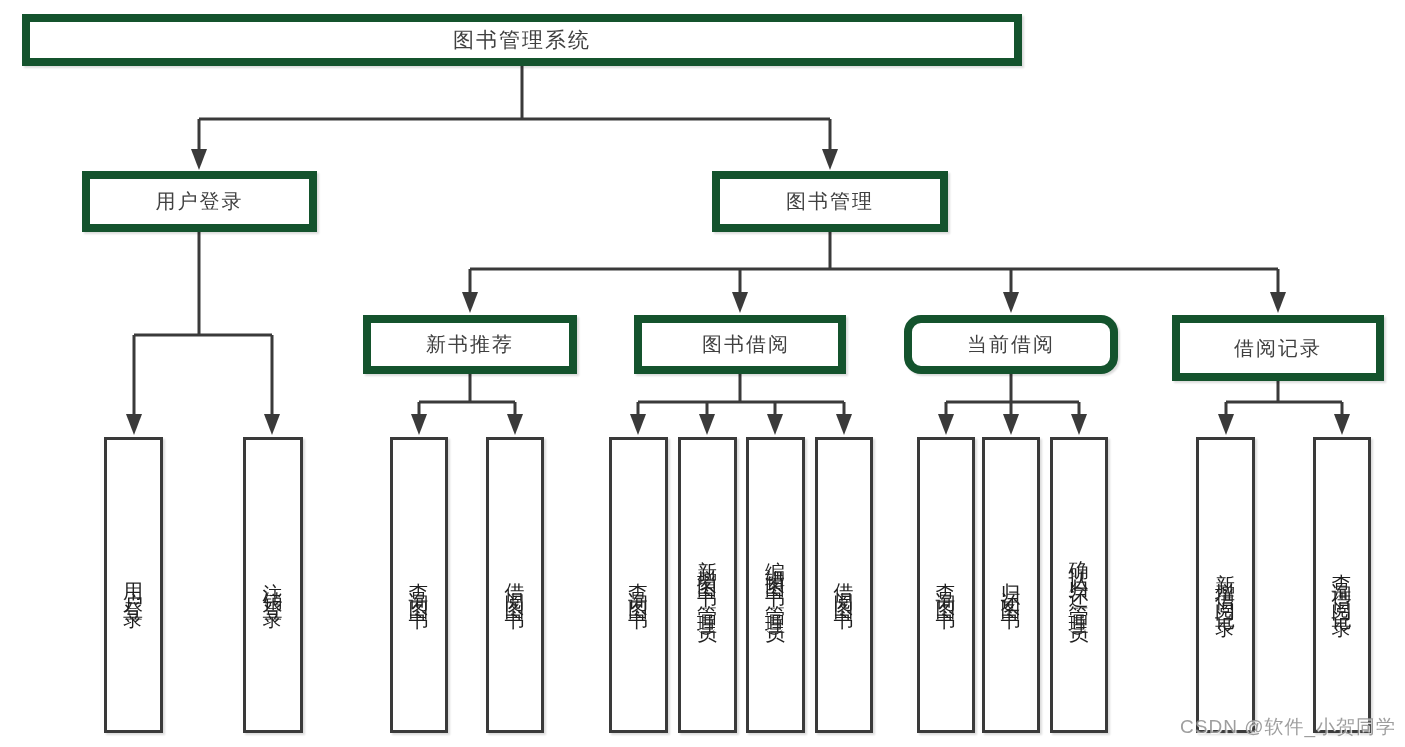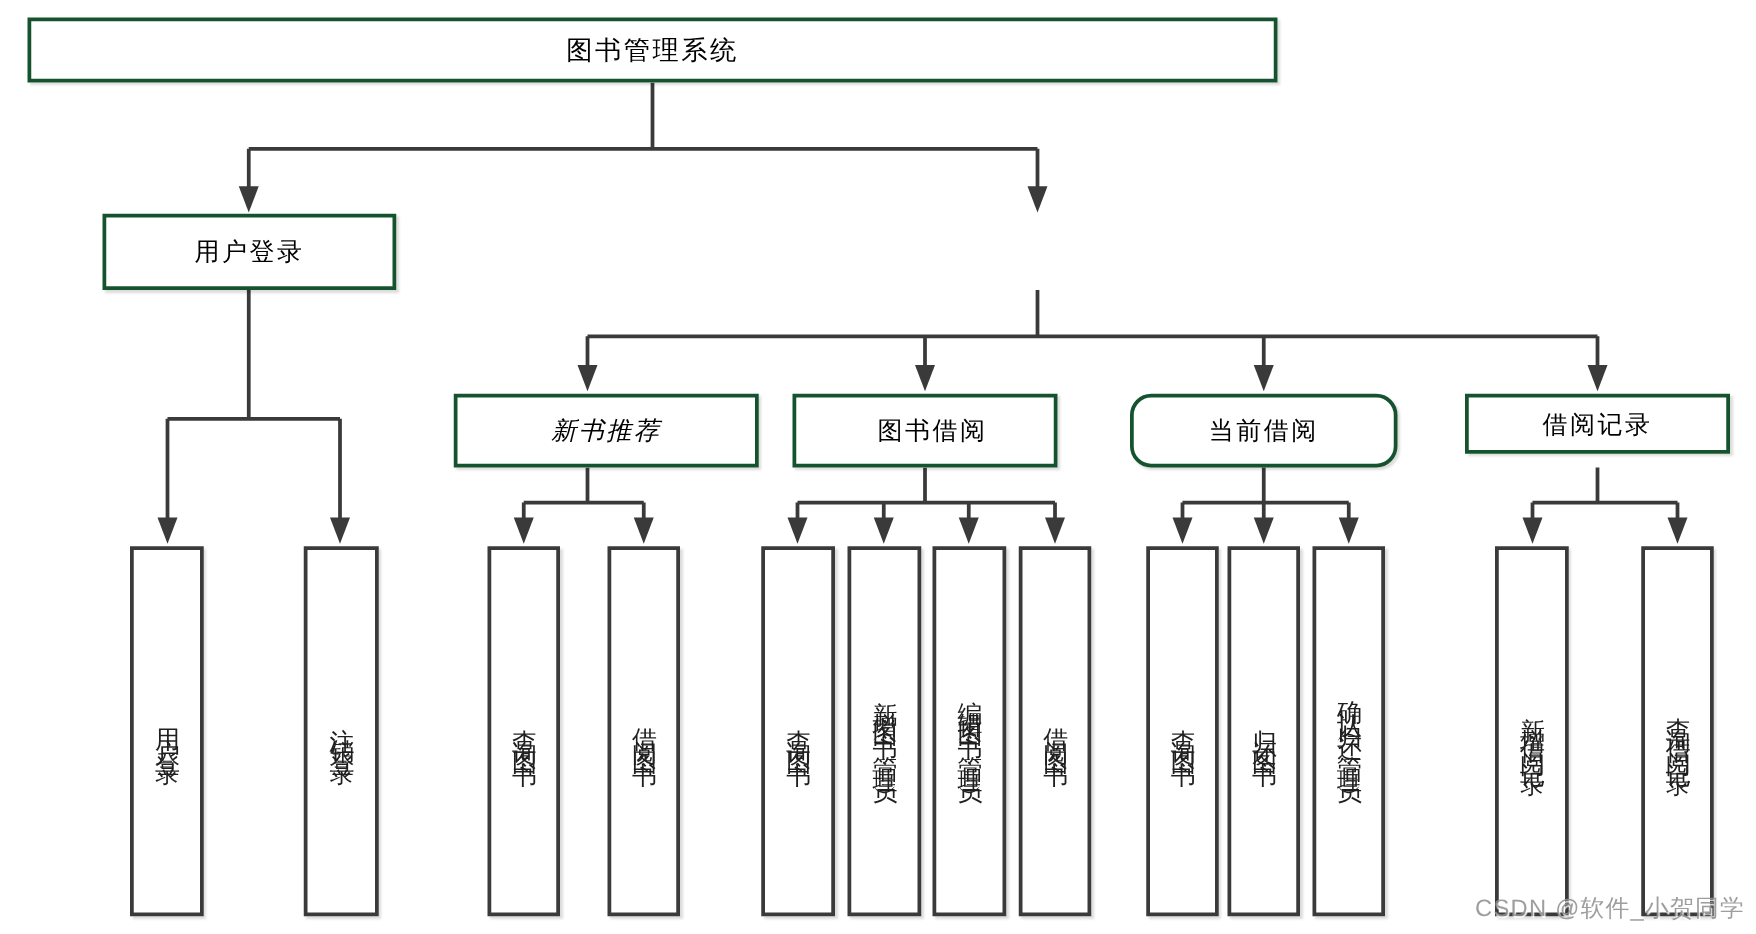--- a/index.html
+++ b/index.html
@@ -18,27 +18,27 @@
   .connectors {
     position: absolute;
     left: 0;
     top: 0;
     z-index: 1;
   }
   .node {
     position: absolute;
     box-sizing: border-box;
     background: #ffffff;
-    border: 3px solid #14532d;
+    border: 8px solid #14532d;
     box-shadow: 2px 2px 2px rgba(0,0,0,0.14);
     display: flex;
     align-items: center;
     justify-content: center;
     font-size: 20px;
-    color: #000000;
+    color: #404040;
     letter-spacing: 2px;
     z-index: 2;
     white-space: nowrap;
   }
   .node.root { font-size: 21px; }
   .leaf {
     position: absolute;
     top: 437px;
     height: 296px;
     box-sizing: border-box;
@@ -109,25 +109,26 @@
       <polygon points="1003,414 1019,414 1011,435"></polygon>
       <polygon points="1071,414 1087,414 1079,435"></polygon>
       <polygon points="1218,414 1234,414 1226,435"></polygon>
       <polygon points="1334,414 1350,414 1342,435"></polygon>
     </g>
   </svg>
 
   <div class="node root" style="left:22px; top:14px; width:1000px; height:52px;">图书管理系统</div>
 
   <div class="node" style="left:82px; top:171px; width:235px; height:61px;">用户登录</div>
+  <div class="node" style="left:712px; top:171px; width:236px; height:61px;">图书管理</div>
 
-  <div class="node" style="left:363px; top:315px; width:244px; height:59px;font-style:italic;">新书推荐</div>
+  <div class="node" style="left:363px; top:315px; width:214px; height:59px;">新书推荐</div>
   <div class="node" style="left:634px; top:315px; width:212px; height:59px;padding-left:12px;">图书借阅</div>
   <div class="node" style="left:904px; top:315px; width:214px; height:59px;border-radius:17px;">当前借阅</div>
-  <div class="node" style="left:1172px; top:315px; width:212px; height:48px;font-family:Liberation Serif, serif;">借阅记录</div>
+  <div class="node" style="left:1172px; top:315px; width:212px; height:66px;font-family:Liberation Serif, serif;">借阅记录</div>
 
   <div class="leaf" style="left:104px; width:59px;">用户登录</div>
   <div class="leaf" style="left:243px; width:60px;">注销登录</div>
 
   <div class="leaf" style="left:390px; width:58px;">查询图书</div>
   <div class="leaf" style="left:486px; width:58px;">借阅图书</div>
 
   <div class="leaf" style="left:609px; width:59px;">查询图书</div>
   <div class="leaf" style="left:678px; width:59px;">新增图书（管理员）</div>
   <div class="leaf" style="left:746px; width:59px;">编辑图书（管理员）</div>

